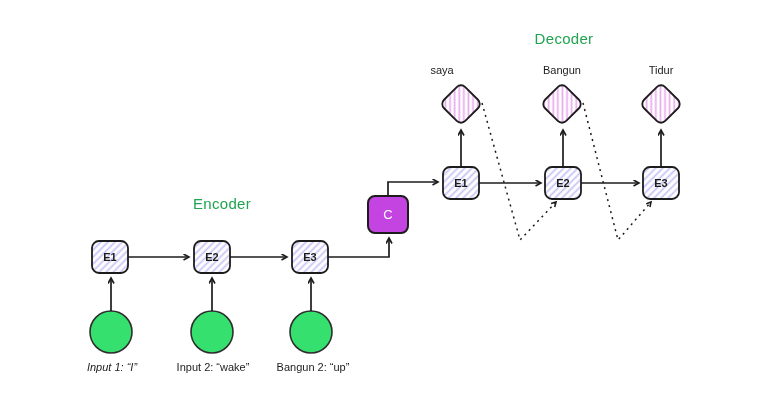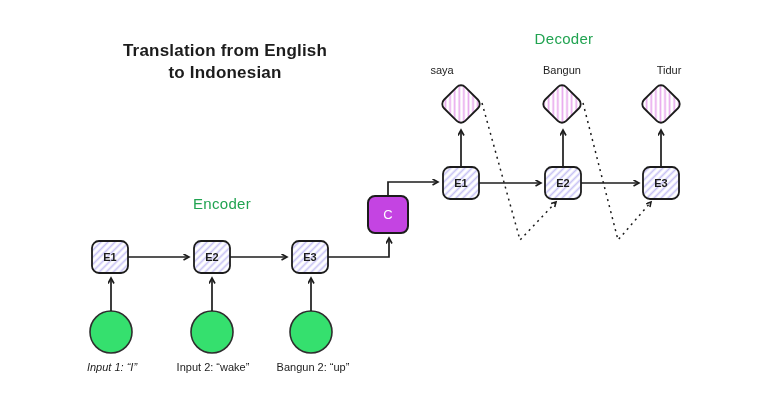--- a/index.html
+++ b/index.html
@@ -91,31 +91,27 @@
     <rect x="446" y="89" width="30" height="30" rx="6" transform="rotate(45 461 104)" class="diamond"></rect>
     <rect x="547" y="89" width="30" height="30" rx="6" transform="rotate(45 562 104)" class="diamond"></rect>
     <rect x="646" y="89" width="30" height="30" rx="6" transform="rotate(45 661 104)" class="diamond"></rect>
 
     <g>
       <path d="M482,103 L520,240 L556,202" class="dash" marker-end="url(#ahd)"></path>
       <path d="M583,103 L618,240 L651,202" class="dash" marker-end="url(#ahd)"></path>
     </g>
   </svg>
 
-  <div class="abs title" style="left:225px;top:62px;">
-    <div>Translation from English</div>
-    <div>to Indonesian</div>
-  </div>
 
   <div class="abs section" style="left:564px;top:38px;">Decoder</div>
   <div class="abs section" style="left:222px;top:203px;">Encoder</div>
 
   <div class="abs word" style="left:442px;top:70px;">saya</div>
   <div class="abs word" style="left:562px;top:70px;">Bangun</div>
-  <div class="abs word" style="left:661px;top:70px;margin-left:8px;">Tidur</div>
+  <div class="abs word" style="left:661px;top:70px;">Tidur</div>
 
   <div class="abs unit-label" style="left:461px;top:183px;">E1</div>
   <div class="abs unit-label" style="left:563px;top:183px;">E2</div>
   <div class="abs unit-label" style="left:661px;top:183px;">E3</div>
 
   <div class="abs c-label" style="left:388px;top:214px;">C</div>
 
   <div class="abs unit-label" style="left:110px;top:257px;">E1</div>
   <div class="abs unit-label" style="left:212px;top:257px;">E2</div>
   <div class="abs unit-label" style="left:310px;top:257px;">E3</div>

